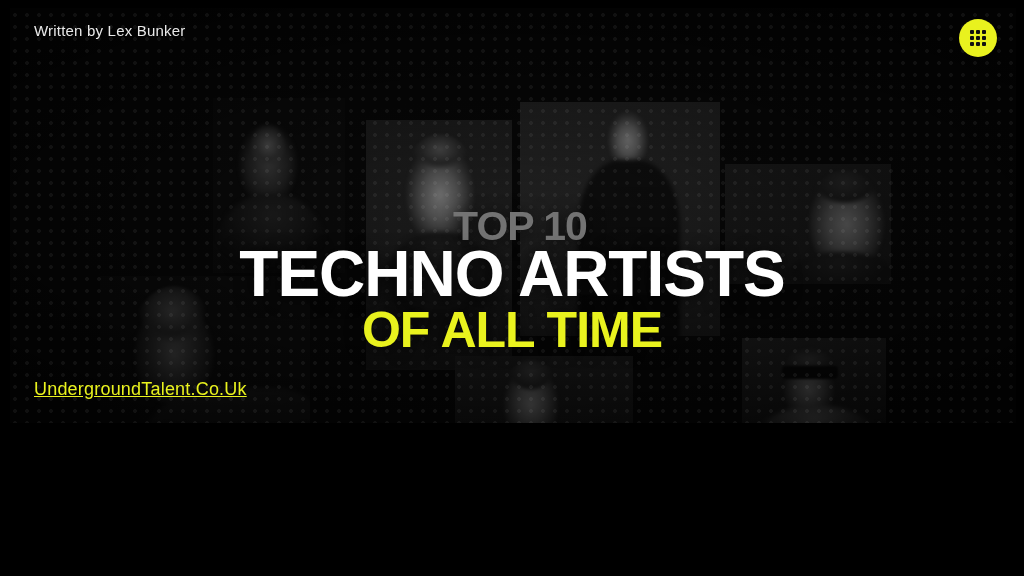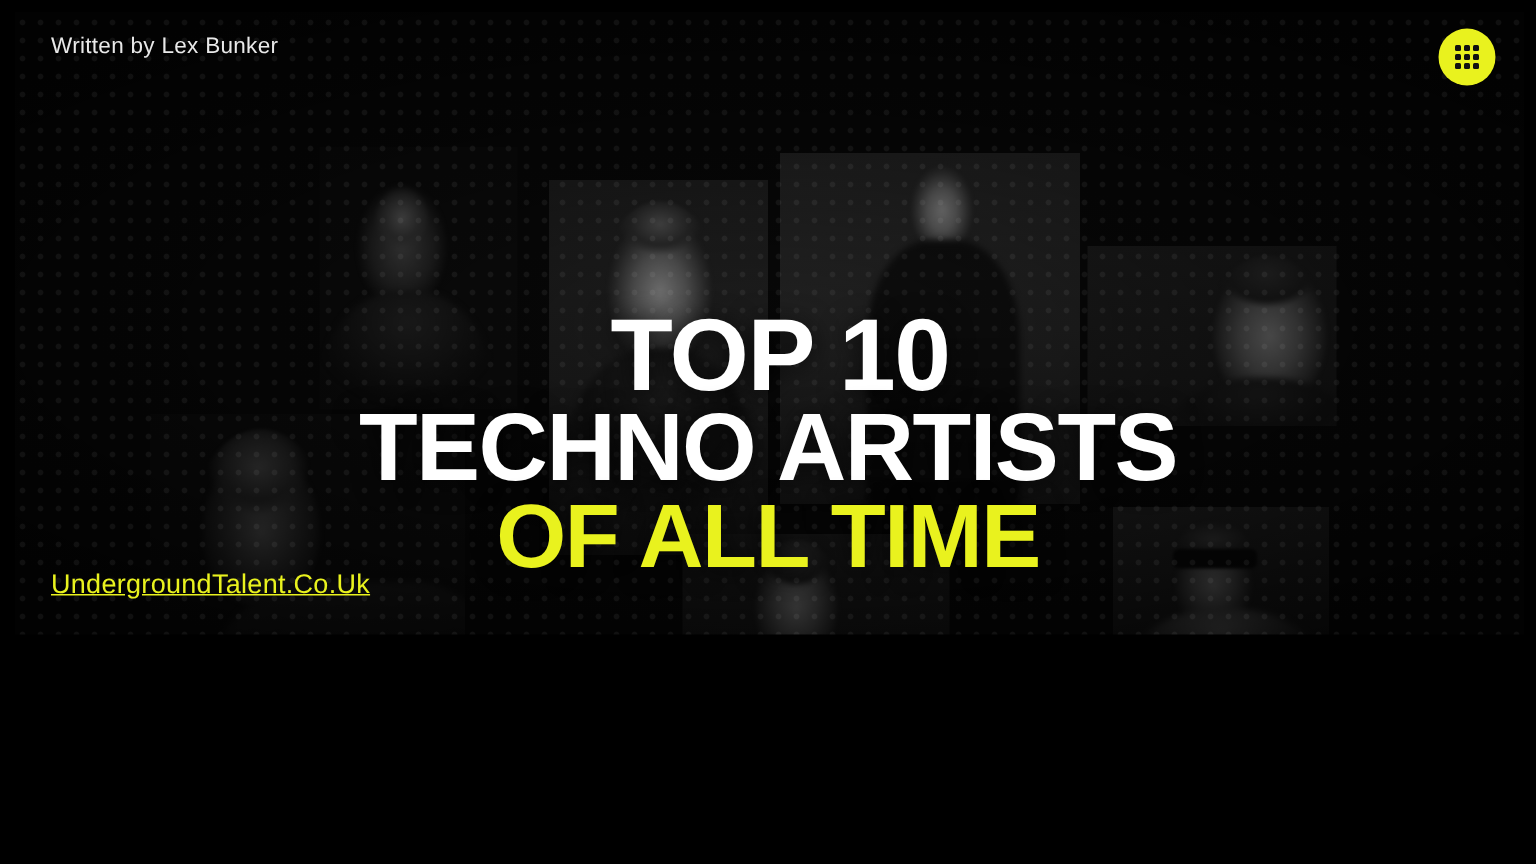--- a/index.html
+++ b/index.html
@@ -209,32 +209,32 @@
   }
   .headline .line {
     display: block;
     font-weight: 700;
     font-stretch: condensed;
     letter-spacing: -1px;
     text-shadow: 0 2px 18px rgba(0,0,0,0.75);
     white-space: nowrap;
   }
   .line-1 {
-    color: #ffffff;
-    font-size: 68px;
+    color: #737373;
+    font-size: 41px;
     padding-left: 16px;
   }
   .line-2 {
     color: #ffffff;
     font-size: 64px;
     margin-top: 2px;
   }
   .line-3 {
     color: #e9f21e;
-    font-size: 60px;
+    font-size: 50px;
     letter-spacing: 0px;
     margin-top: 6px;
     text-shadow: 0 2px 14px rgba(0,0,0,0.8);
   }
 
   .footer-left {
     position: absolute;
     left: 34px; bottom: 32px;
     color: #e9f21e;
     font-size: 18px;

